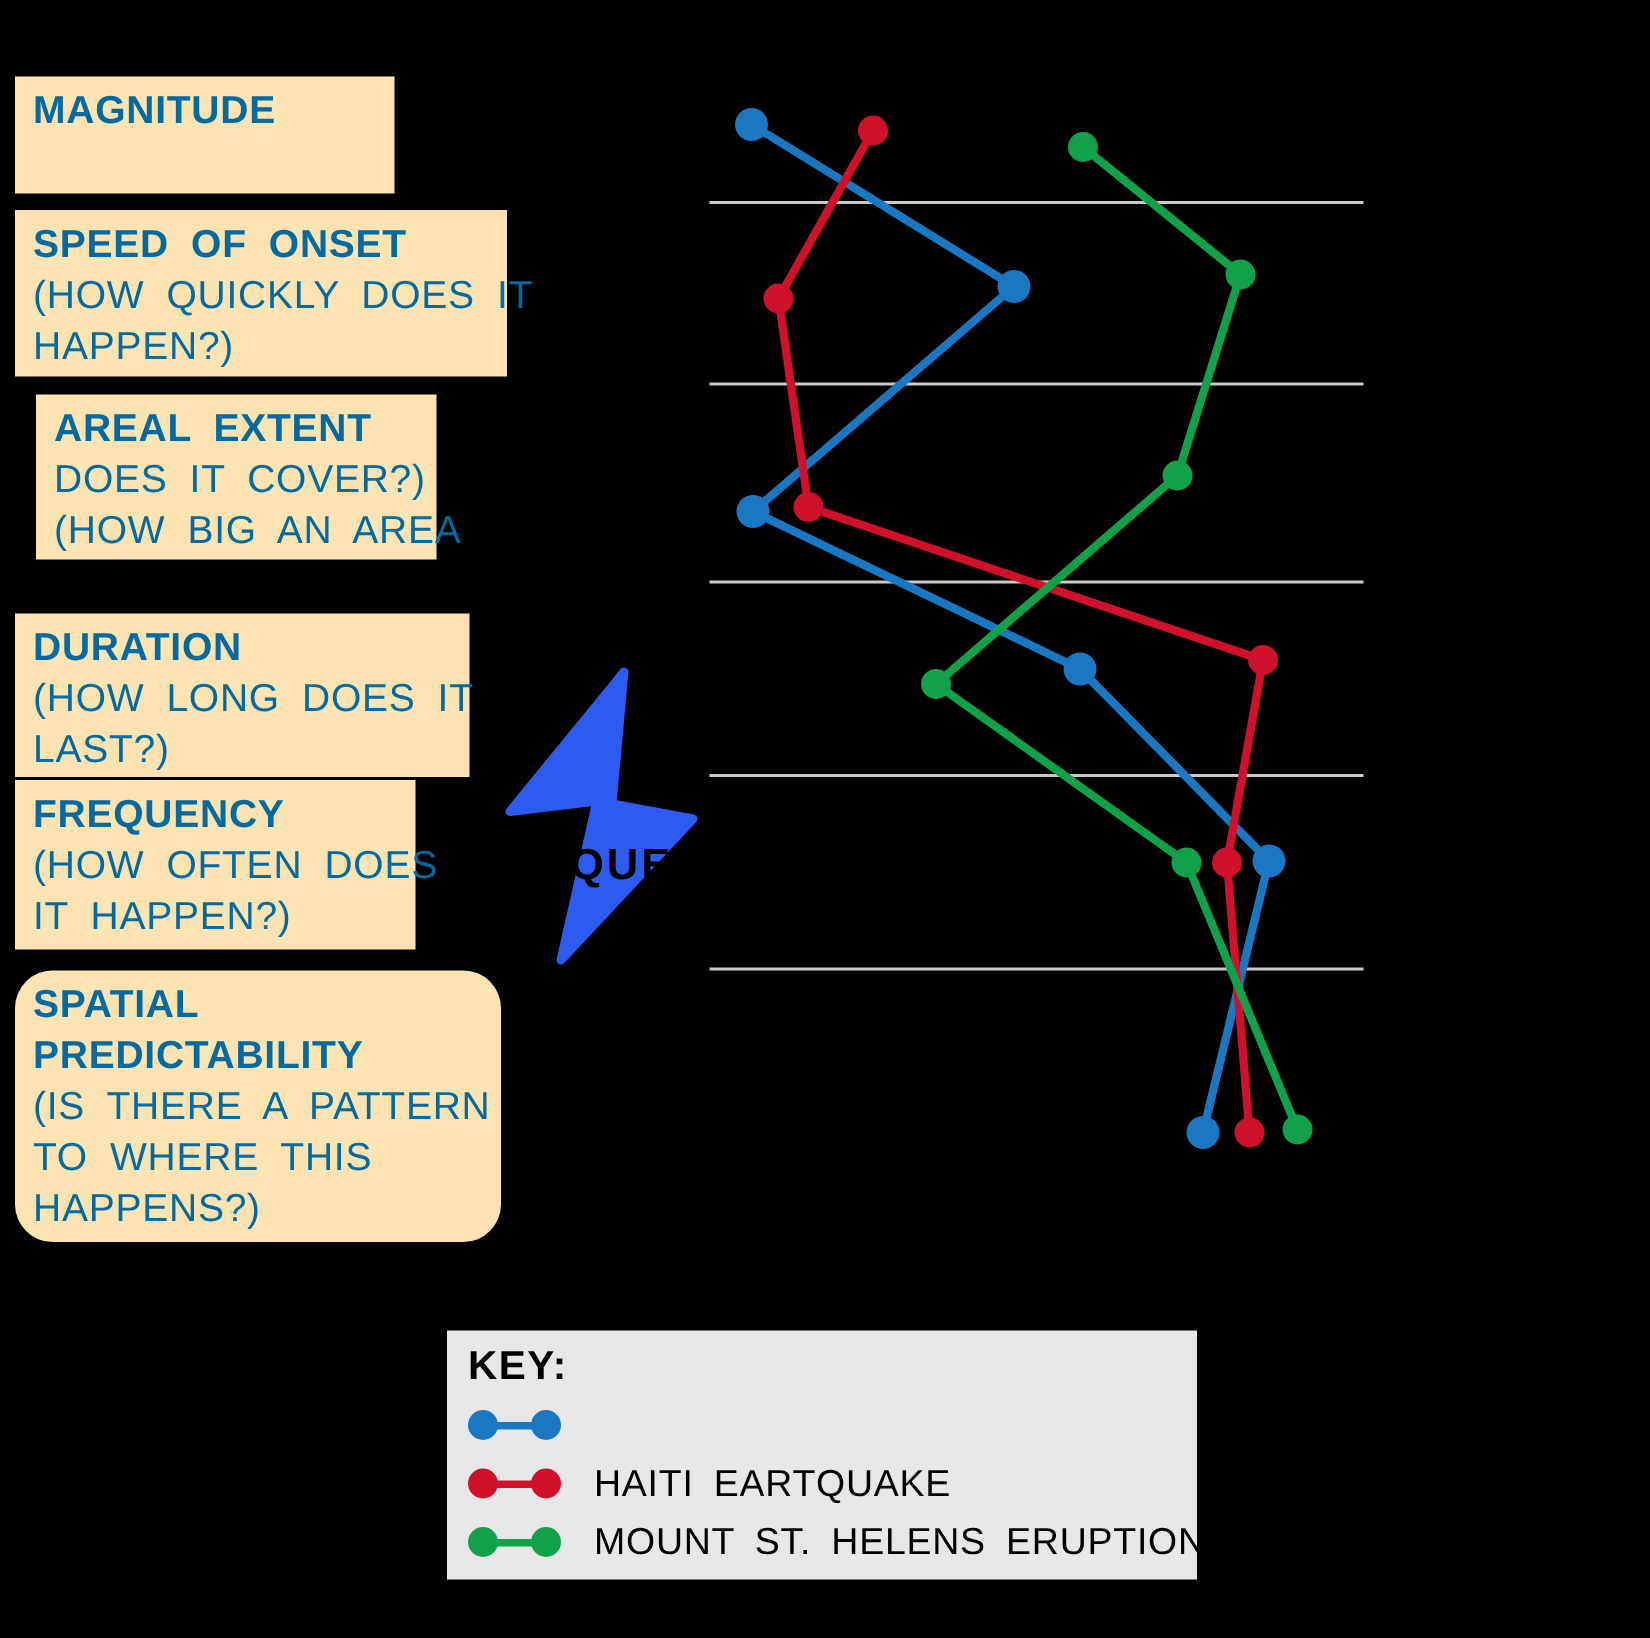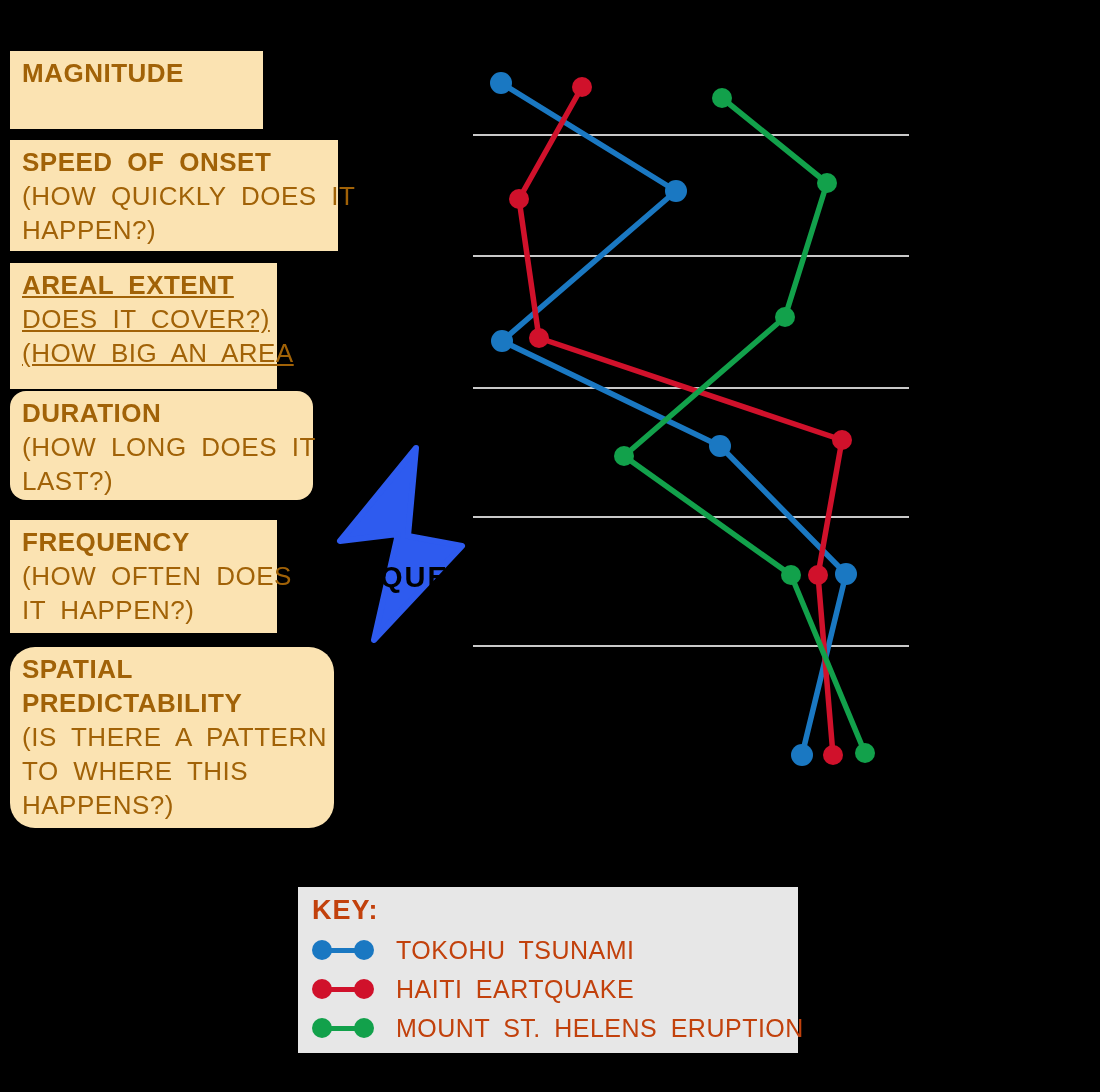--- a/index.html
+++ b/index.html
@@ -1,38 +1,38 @@
 <!DOCTYPE html>
 <html><head>
 <meta charset="utf-8">
 <style>
   html,body{margin:0;padding:0;background:#000;}
   .stage{
     position:relative;width:1100px;height:1092px;background:#000;
     overflow:hidden;font-family:"Liberation Sans",sans-serif;
   }
   .attr-box{
-    position:absolute;background:#fbe3b2;color:#a16207;
+    position:absolute;background:#fbe3b2;color:#0369a1;
     box-sizing:border-box;padding:5px 12px;
   }
   .attr-line{
     font-size:26px;line-height:34px;letter-spacing:.5px;word-spacing:7px;
     white-space:nowrap;
   }
   .attr-line.bold{font-weight:bold;}
   #chart-svg,#bolt-svg{position:absolute;pointer-events:none;}
   #chart-svg{left:0;top:0;}
   #bolt-svg{left:336px;top:444px;}
   .watermark{
     position:absolute;left:316px;top:561px;color:#000;
     font-size:29px;font-weight:bold;letter-spacing:2px;z-index:6;white-space:nowrap;
   }
   .key{
     position:absolute;left:298px;top:887px;width:500px;height:166px;
-    background:#e7e7e7;box-sizing:border-box;padding:8px 14px;color:#c2410c;
+    background:#e7e7e7;box-sizing:border-box;padding:8px 14px;color:#000000;
   }
   .key-title{font-size:27px;font-weight:bold;letter-spacing:1px;line-height:30px;}
   .key-row{display:flex;align-items:center;height:28px;margin-top:11px;}
   .swatch{width:62px;height:20px;position:relative;margin-right:22px;flex:none;}
   .swatch .bar{position:absolute;left:7px;right:7px;top:8px;height:5px;border-radius:3px;}
   .swatch .dot{position:absolute;width:20px;height:20px;border-radius:50%;top:0;}
   .swatch .dot.l{left:0;}
   .swatch .dot.r{right:0;}
   .key-label{font-size:25px;letter-spacing:.5px;word-spacing:6px;white-space:nowrap;}
 </style>
@@ -78,26 +78,26 @@
 
   <div id="boxes">
       <div class="attr-box" style="left:10px;top:51px;width:253px;height:78px;">
         <div class="attr-line bold">MAGNITUDE</div>
       </div>
       <div class="attr-box" style="left:10px;top:140px;width:328px;height:111px;padding-left:12px;">
         <div class="attr-line bold">SPEED OF ONSET</div>
         <div class="attr-line">(HOW QUICKLY DOES IT</div>
         <div class="attr-line">HAPPEN?)</div>
       </div>
-      <div class="attr-box" style="left:10px;top:263px;width:267px;height:126px;text-decoration:underline;">
+      <div class="attr-box" style="left:24px;top:263px;width:267px;height:110px;">
         <div class="attr-line bold">AREAL EXTENT</div>
         <div class="attr-line">DOES IT COVER?)</div>
         <div class="attr-line">(HOW BIG AN AREA</div>
       </div>
-      <div class="attr-box" style="left:10px;top:391px;width:303px;height:109px;border-radius:16px;">
+      <div class="attr-box" style="left:10px;top:409px;width:303px;height:109px;">
         <div class="attr-line bold">DURATION</div>
         <div class="attr-line">(HOW LONG DOES IT</div>
         <div class="attr-line">LAST?)</div>
       </div>
       <div class="attr-box" style="left:10px;top:520px;width:267px;height:113px;">
         <div class="attr-line bold">FREQUENCY</div>
         <div class="attr-line">(HOW OFTEN DOES</div>
         <div class="attr-line">IT HAPPEN?)</div>
       </div>
       <div class="attr-box" style="left:10px;top:647px;width:324px;height:181px;border-radius:25px;">
@@ -117,21 +117,20 @@
 
   <div class="key">
     <div class="key-title">KEY:</div>
     <div id="key-rows">
         <div class="key-row">
           <span class="swatch">
             <span class="dot l" style="background:#1a78c2"></span>
             <span class="bar" style="background:#1a78c2"></span>
             <span class="dot r" style="background:#1a78c2"></span>
           </span>
-          <span class="key-label">TOKOHU TSUNAMI</span>
         </div>
         <div class="key-row">
           <span class="swatch">
             <span class="dot l" style="background:#d0112b"></span>
             <span class="bar" style="background:#d0112b"></span>
             <span class="dot r" style="background:#d0112b"></span>
           </span>
           <span class="key-label">HAITI EARTQUAKE</span>
         </div>
         <div class="key-row">

